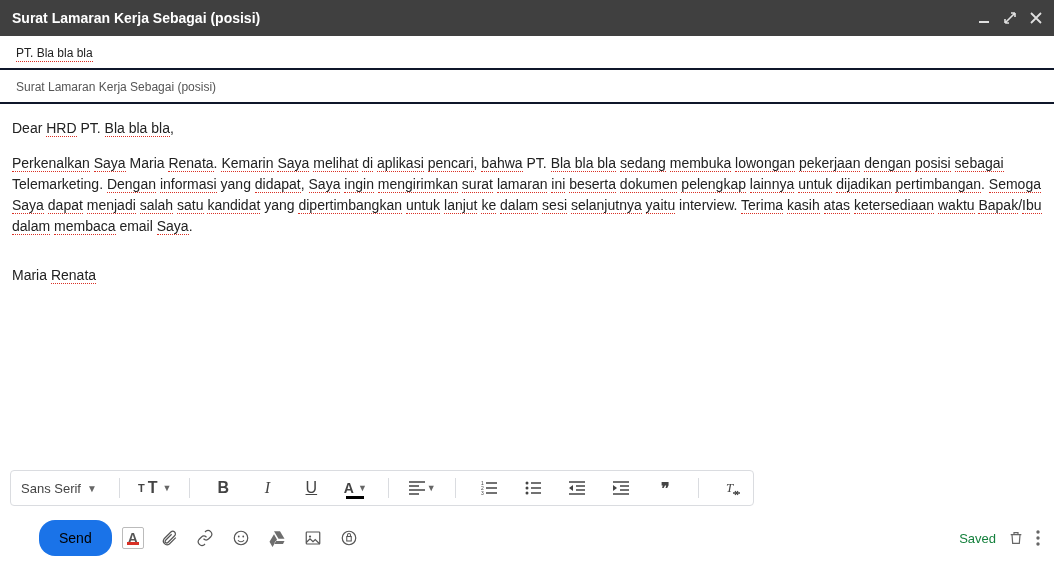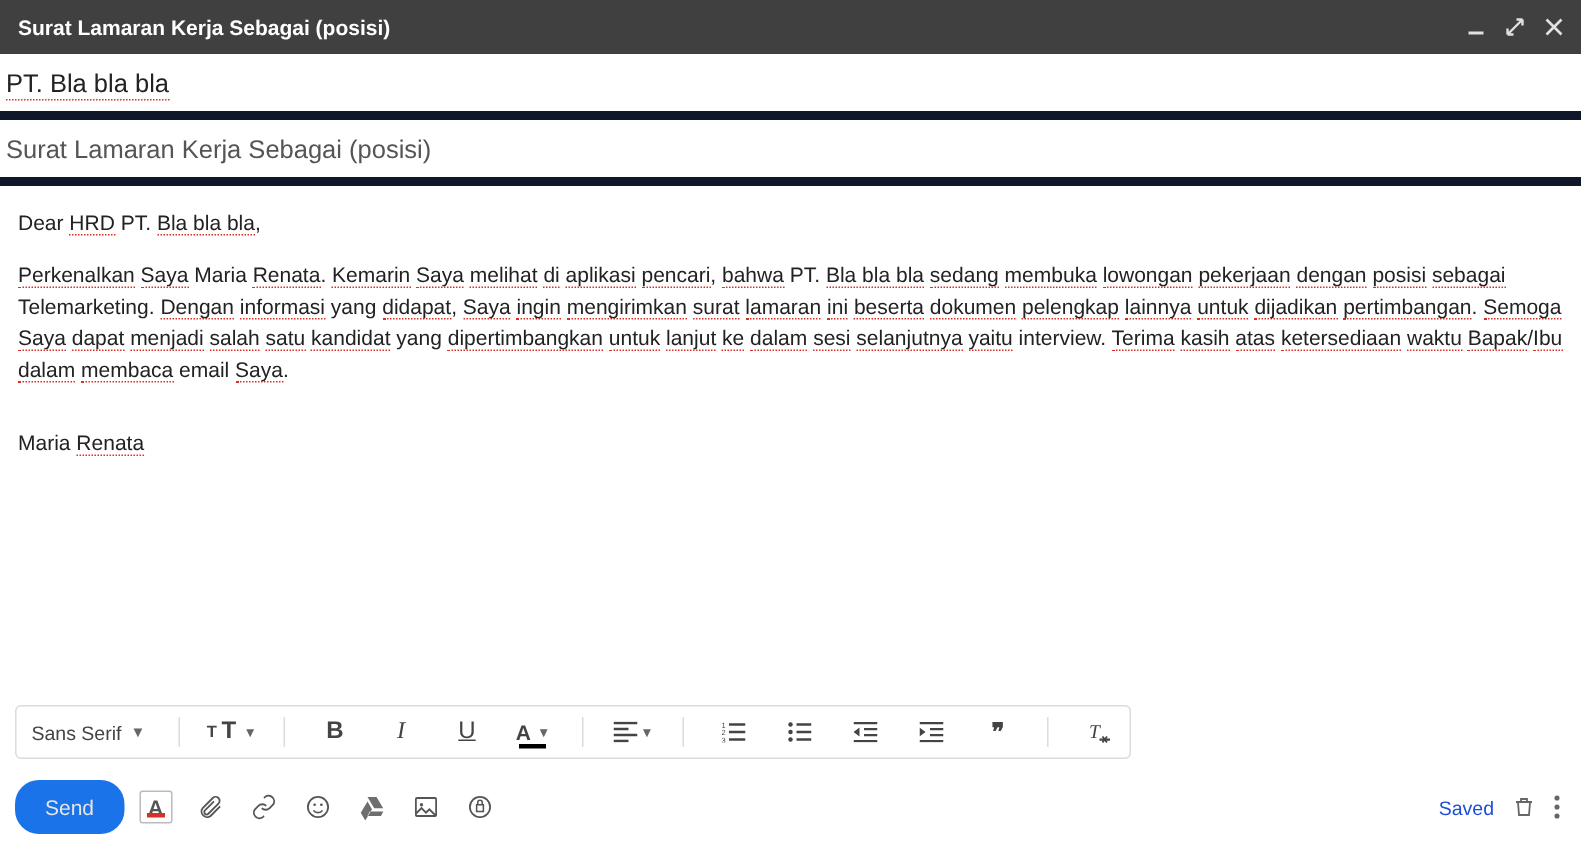--- a/index.html
+++ b/index.html
@@ -3,48 +3,48 @@
 <meta charset="utf-8">
 <style>
 * { margin: 0; padding: 0; box-sizing: border-box; }
 body { font-family: Arial, Helvetica, sans-serif; font-size: 14px; color: #222; width: 1054px; height: 570px; overflow: hidden; display: flex; flex-direction: column; background: #fff; }
 
 .header { background: #404040; color: #fff; height: 36px; display: flex; align-items: center; padding: 0 12px; }
 .header-title { font-weight: bold; font-size: 14px; flex: 1; }
 .header-icons { display: flex; gap: 14px; align-items: center; }
 .header-icons span { cursor: pointer; font-size: 14px; color: #e0e0e0; display:inline-flex; align-items:center; }
 
-.field { padding: 10px 12px 8px 4px; border-bottom: 6px solid #0f172a; font-size: 17px; color: #222; }
+.field { padding: 10px 12px 8px 16px; border-bottom: 2px solid #0f172a; font-size: 12px; color: #222; }
 .field.recipient span.underline { border-bottom: 1px dotted #d93025; padding-bottom: 1px; }
 .field.subject { color: #555; }
 
 .body-area { flex: 1; padding: 14px 12px 10px 12px; font-size: 14px; line-height: 1.5; color: #222; overflow:auto; }
 .sp { border-bottom: 1px dotted #d93025; }
 .para { margin-bottom: 14px; }
 
 .toolbar-wrap { padding: 6px 10px; }
 .format-toolbar { border: 1px solid #dadce0; border-radius: 4px; height: 36px; display: inline-flex; align-items: center; padding: 0 6px; gap: 14px; background:#fff; }
 .tb-btn { min-width: 30px; height: 30px; display: inline-flex; align-items: center; justify-content: center; color: #444; cursor: pointer; border-radius: 4px; font-size: 16px; }
 .tb-sep { width: 1px; height: 20px; background: #dadce0; margin: 0 4px; }
 .font-name { font-size: 13px; color: #444; padding: 0 4px; display:flex; align-items:center; gap:6px; }
 .font-name .arrow { font-size: 10px; color:#666; }
 .size-icon { display:flex; align-items:center; gap:3px; }
 .dropdown-arrow { font-size:9px; color:#666; margin-left:2px; }
 .text-color { position: relative; }
 .text-color .bar { position:absolute; bottom:4px; left:6px; right:6px; height:3px; background:#000; }
 .text-color .letter { font-weight:bold; font-size:14px; }
 
 .bottom-bar { display: flex; align-items: center; padding: 8px 14px 14px 10px; gap: 10px; }
-.send-btn { background: #1a73e8; color: #e5e5e5; border: none; border-radius: 16px; padding: 0 20px; height: 36px; font-size: 14px; font-weight: 500; cursor: pointer; }
+.send-btn { background: #1a73e8; color: #000000; border: none; border-radius: 16px; padding: 0 20px; height: 36px; font-size: 14px; font-weight: 500; cursor: pointer; margin-left: 29px; }
 .bottom-icons { display: flex; align-items: center; gap: 14px; color: #555; }
 .bottom-icons .ic { cursor:pointer; display:inline-flex; align-items:center; justify-content:center; width:22px; height:22px; }
 .style-A { border:1px solid #bbb; border-radius:2px; width:24px; height:24px; display:inline-flex; align-items:center; justify-content:center; font-weight:bold; position:relative; }
 .style-A::after { content:""; position:absolute; bottom:3px; left:4px; right:4px; height:3px; background:#d93025; }
 .spacer { flex:1; }
-.right-status { display:flex; align-items:center; gap:12px; color:#1d4ed8; font-size:13px; }
+.right-status { display:flex; align-items:center; gap:12px; color:#15803d; font-size:13px; }
 .right-status .ic { cursor:pointer; color:#666; }
 
 svg { display:block; }
 </style>
 </head>
 <body>
 
 <div class="header">
   <div class="header-title">Surat Lamaran Kerja Sebagai (posisi)</div>
   <div class="header-icons">

